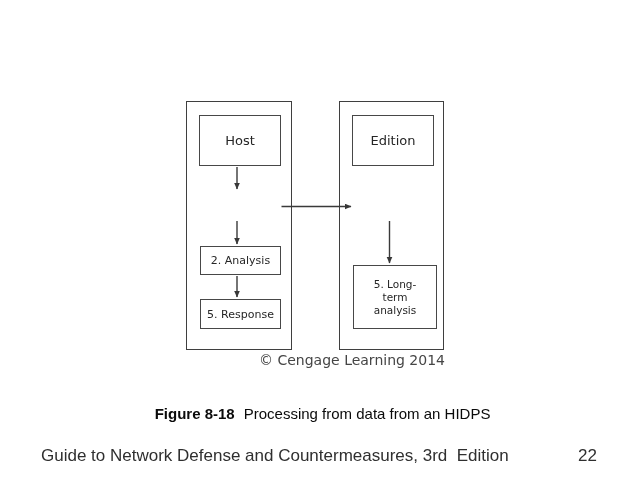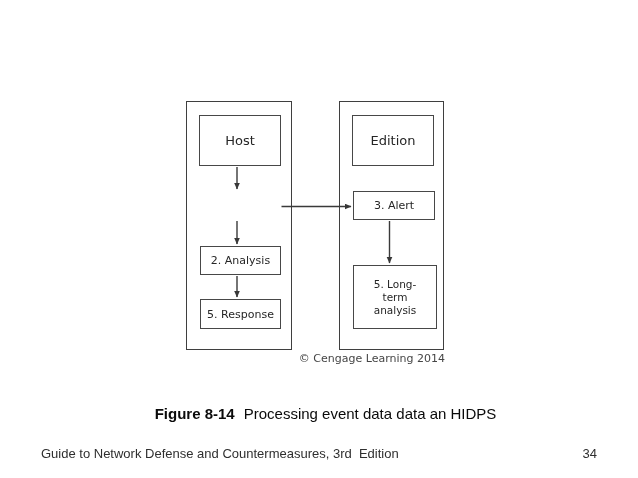--- a/index.html
+++ b/index.html
@@ -56,21 +56,21 @@
   .arrows {
     position: absolute;
     left: 0; top: 0;
     pointer-events: none;
   }
 
   .credit {
     position: absolute;
     top: 352px;
     right: 193px;
-    font-size: 11px;
+    font-size: 14px;
     color: #454545;
     white-space: pre;
   }
 
   
   .caption {
     position: absolute;
     left: 138px;
     top: 388px;
     font-family: "Liberation Sans", sans-serif;
@@ -85,21 +85,21 @@
   
   .footer {
     position: absolute;
     left: 41px;
     top: 446px;
     width: 556px;
     display: flex;
     justify-content: space-between;
     align-items: baseline;
     font-family: "Liberation Sans", sans-serif;
-    font-size: 13px;
+    font-size: 17px;
     color: #2f2f2f;
     white-space: pre;
   }
 </style>
 </head>
 <body>
 
 <div class="slide">
 
   <div class="diagram">
@@ -107,23 +107,20 @@
     <div class="panel" id="panel-host"></div>
     <div class="panel" id="panel-console"></div>
 
     <div class="node big" id="box-host">
       <span>Host</span>
     </div>
     <div class="node big" id="box-console">
       <span>Edition</span>
     </div>
 
-    <div class="node small" id="box-alert">
-      <span>3. Alert</span>
-    </div>
     <div class="node small" id="box-analysis">
       <span>2. Analysis</span>
     </div>
     <div class="node small" id="box-response">
       <span>5. Response</span>
     </div>
     <div class="node small" id="box-longterm">
       <span>5. Long-term analysis</span>
     </div>
 
@@ -137,21 +134,21 @@
       <line x1="237" y1="221" x2="237" y2="244" stroke="#3a3a3a" stroke-width="1.4" marker-end="url(#ah)"></line>
       <line x1="237" y1="276" x2="237" y2="297" stroke="#3a3a3a" stroke-width="1.4" marker-end="url(#ah)"></line>
       <line x1="281.5" y1="206.5" x2="351" y2="206.5" stroke="#3a3a3a" stroke-width="1.4" marker-end="url(#ah)"></line>
       <line x1="389.5" y1="221" x2="389.5" y2="263" stroke="#3a3a3a" stroke-width="1.4" marker-end="url(#ah)"></line>
     </svg>
 
     <div class="credit">© Cengage Learning 2014</div>
   </div>
 
   <div class="caption">
-    <span class="fignum">Figure 8-14</span><span class="figtext">Processing event data data an HIDPS</span>
+    <span class="fignum">Figure 8-18</span><span class="figtext">Processing from data from an HIDPS</span>
   </div>
 
   <div class="footer">
     <span>Guide to Network Defense and Countermeasures, 3rd  Edition</span>
-    <span>34</span>
+    <span>22</span>
   </div>
 
 </div>
 
 </body></html>

